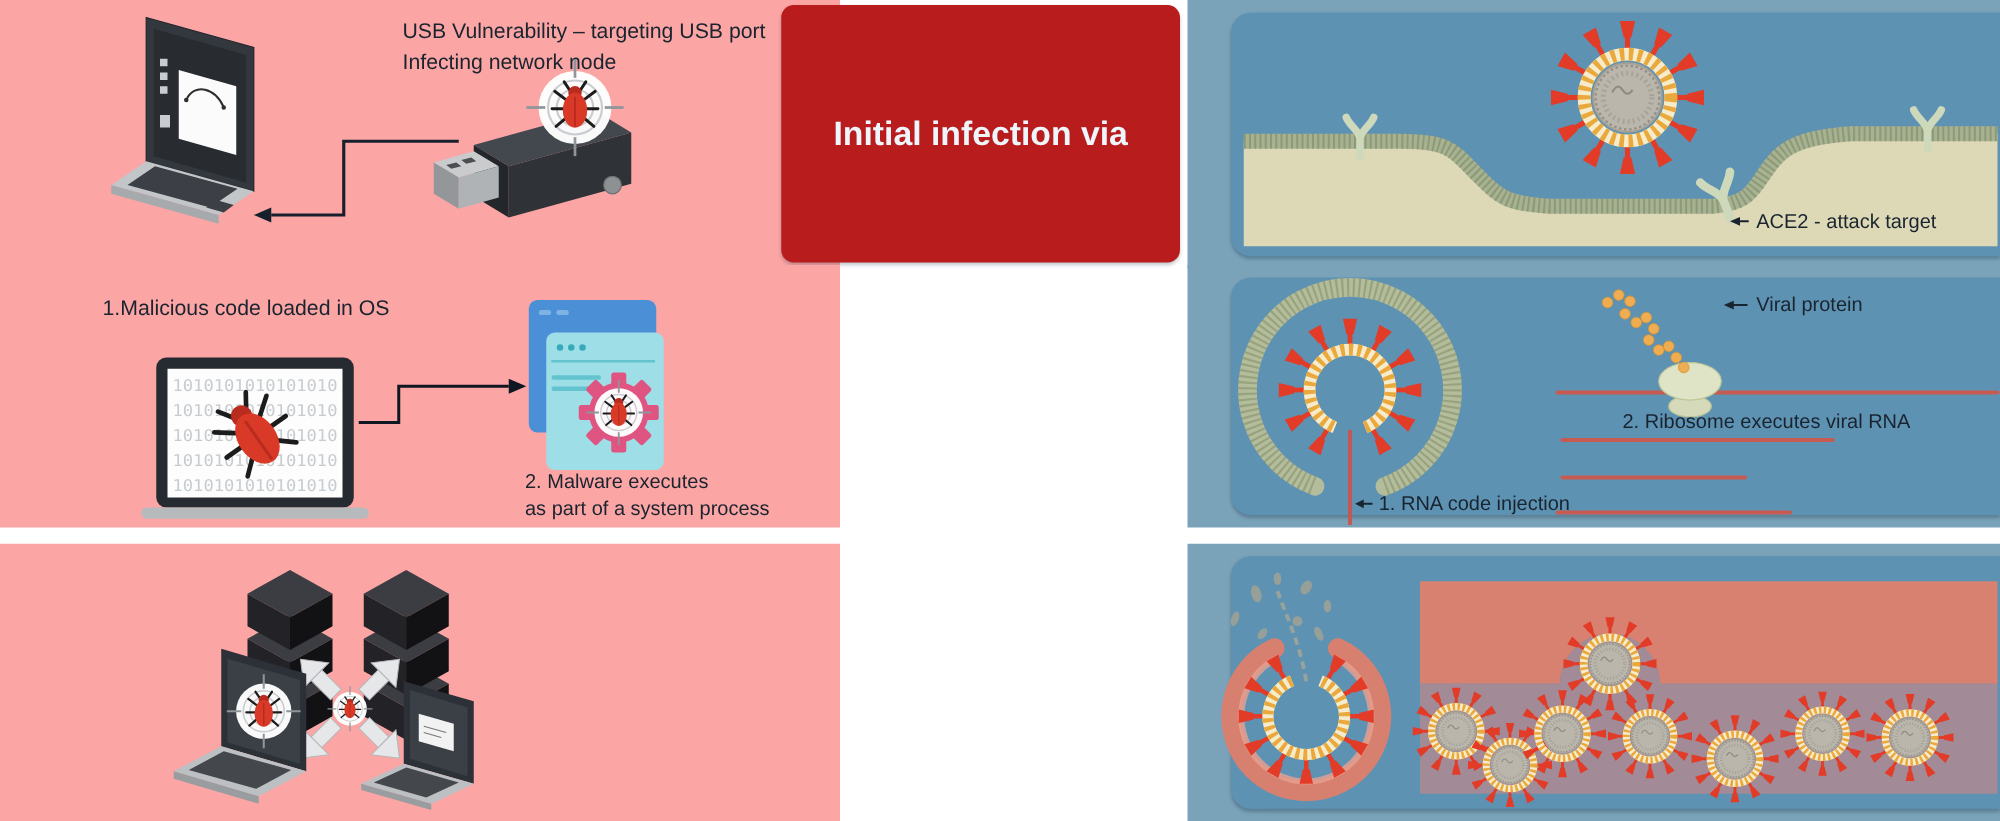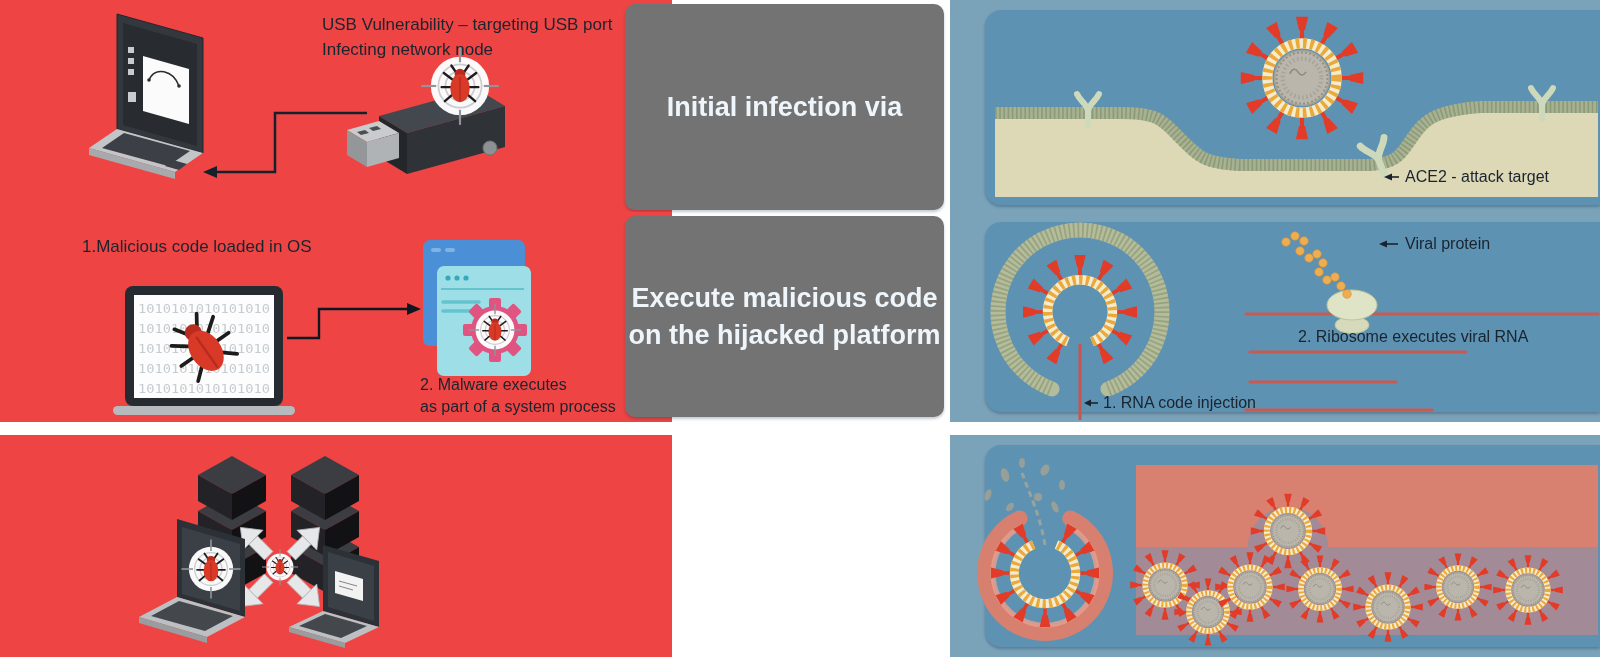--- a/index.html
+++ b/index.html
@@ -3,22 +3,22 @@
 <meta charset="utf-8">
 <style>
   html,body{margin:0;padding:0;background:#ffffff;}
   .poster{position:relative;width:1600px;height:657px;background:#ffffff;overflow:hidden;
           font-family:"Liberation Sans",sans-serif;}
   .row{position:absolute;left:0;width:1600px;}
   .row1{top:0;height:215px;}
   .row2{top:212px;height:210px;}
   .row3{top:435px;height:222px;}
   .panel{position:absolute;top:0;height:100%;}
-  .panel.left{left:0;width:672px;background:#ef4444;}
-  .panel.center{left:625px;width:319px;top:4px;height:auto;bottom:5px;background:#737373;
+  .panel.left{left:0;width:672px;background:#fca5a5;}
+  .panel.center{left:625px;width:319px;top:4px;height:auto;bottom:5px;background:#b91c1c;
                 border-radius:10px;display:flex;align-items:center;justify-content:center;
                 box-shadow:0 2px 3px rgba(20,40,60,.25);}
   .panel.right{left:950px;width:650px;background:#7aa3ba;}
   .bio-card{position:absolute;left:35px;right:0;top:10px;bottom:10px;background:#5e92b3;
             border-radius:16px 0 0 16px;box-shadow:0 2px 3px rgba(20,40,60,.3);}
   .panel svg{position:absolute;left:0;top:0;width:100%;height:100%;}
   .title{color:#eef5fb;font-size:27px;line-height:37px;font-weight:600;text-align:center;}
   text.lbl{fill:#19242f;font-size:16px;font-family:"Liberation Sans",sans-serif;}
   text.lbl-big{fill:#19242f;font-size:17px;font-family:"Liberation Sans",sans-serif;}
   text.bin{fill:#c7ccd0;font-size:13px;font-family:"DejaVu Sans Mono",monospace;}
@@ -219,26 +219,20 @@
           </g>
           <circle r="24" fill="#df5480"></circle>
           <use href="#target" transform="scale(0.72)"></use>
         </g>
       </g>
       <text class="lbl" x="393" y="178">2. Malware executes</text>
       <text class="lbl" x="393" y="200">as part of a system process</text>
     </svg>
   </div>
 
-  <div class="panel center">
-    <div class="title">
-      <div>Execute malicious code</div>
-      <div>on the hijacked platform</div>
-    </div>
-  </div>
 
   <div class="panel right">
     <div class="bio-card"></div>
     <svg viewBox="0 0 650 210">
       <g>
         <path d="M158,177 A82,82 0 1 0 102,177" fill="none" stroke="#b3bc9b" stroke-width="15" stroke-linecap="round" transform="translate(0,0)"></path>
         <path d="M158,177 A82,82 0 1 0 102,177" fill="none" stroke="#7d8a62" stroke-width="15" stroke-dasharray="1.7,2.8" opacity="0.5"></path>
       </g>
       <use href="#virus-open" transform="translate(130,100) scale(0.95)"></use>
       <line x1="130" y1="132" x2="130" y2="208" stroke="#c9554e" stroke-width="3"></line>

